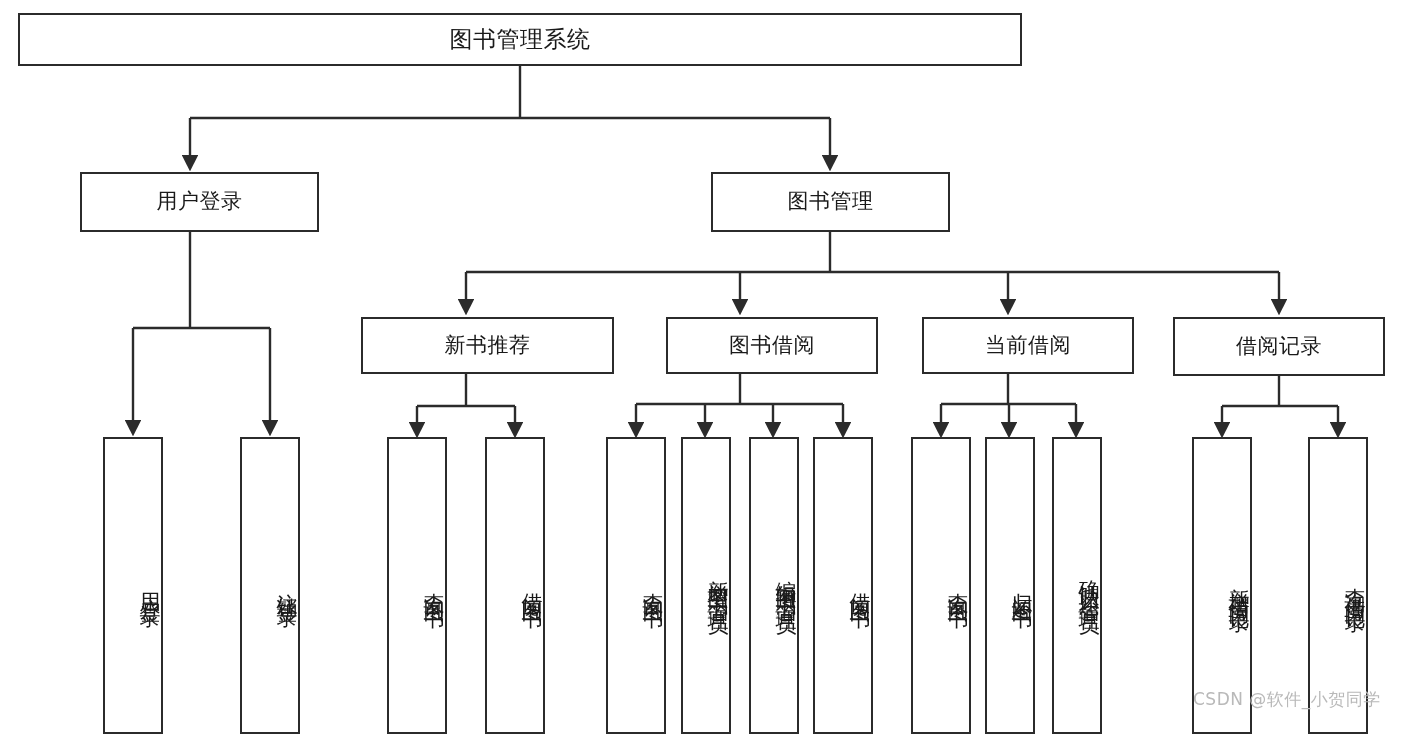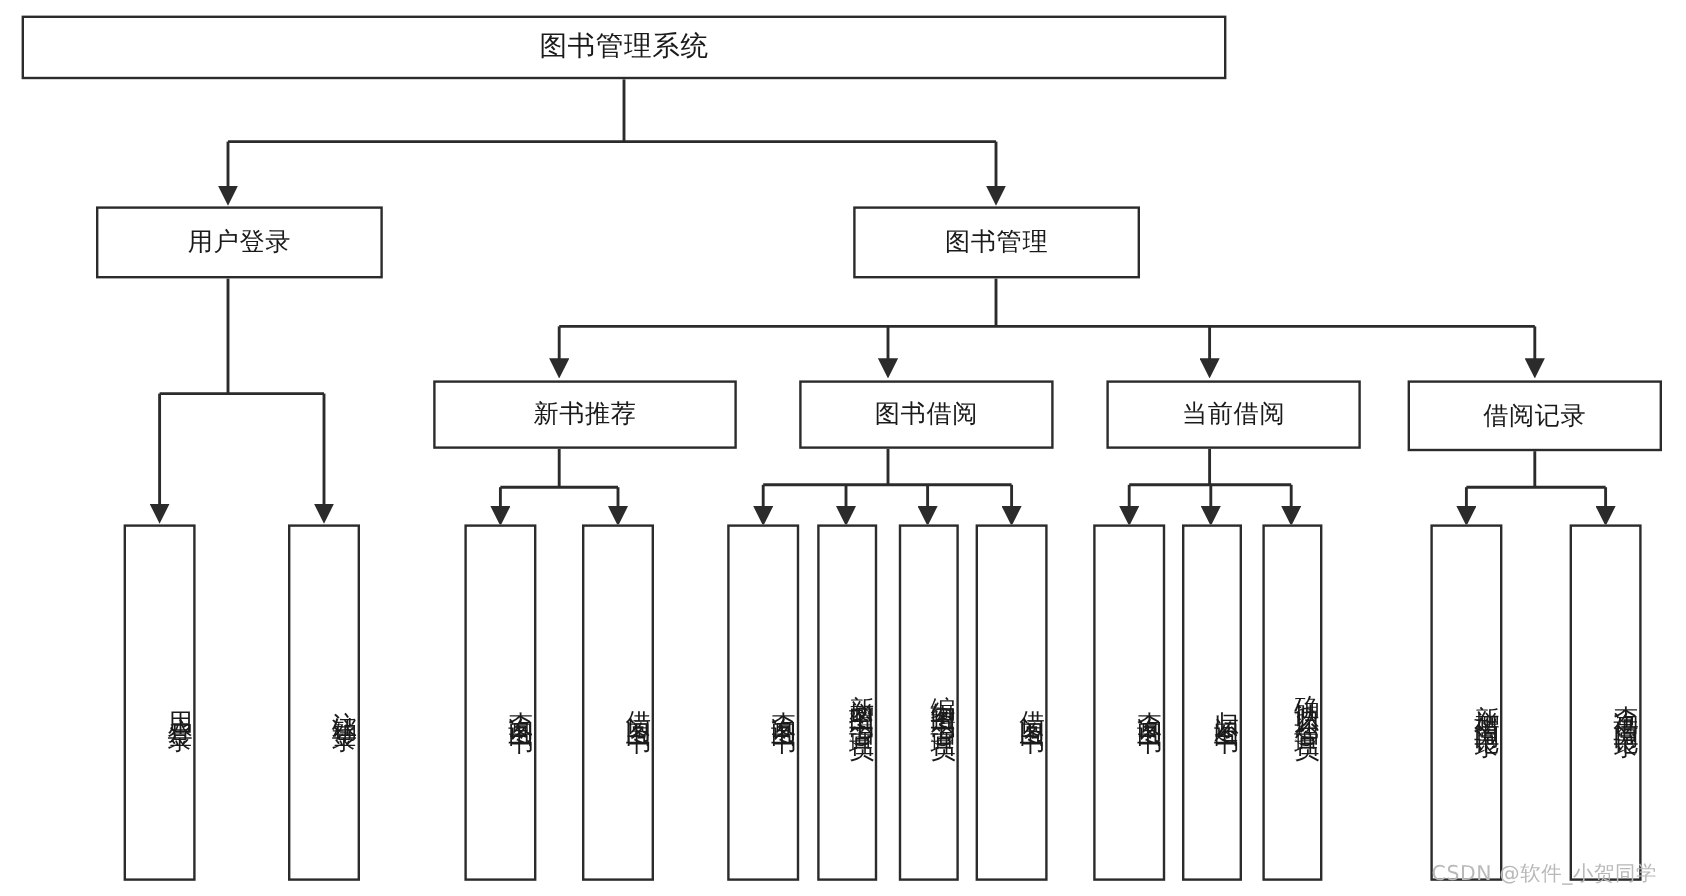--- a/index.html
+++ b/index.html
@@ -171,15 +171,15 @@
     <span class="vlabel">确认归还（管理员）</span>
   </div>
 
   <div class="node vert" style="left:1192px; top:437px; width:60px; height:297px;">
     <span class="vlabel">新增借阅记录</span>
   </div>
   <div class="node vert" style="left:1308px; top:437px; width:60px; height:297px;">
     <span class="vlabel">查询借阅记录</span>
   </div>
 
-  <div class="watermark" style="left:1193px; top:716px;">CSDN @软件_小贺同学</div>
+  <div class="watermark" style="left:1193px; top:688px;">CSDN @软件_小贺同学</div>
 
 </div>
 
 </body></html>

